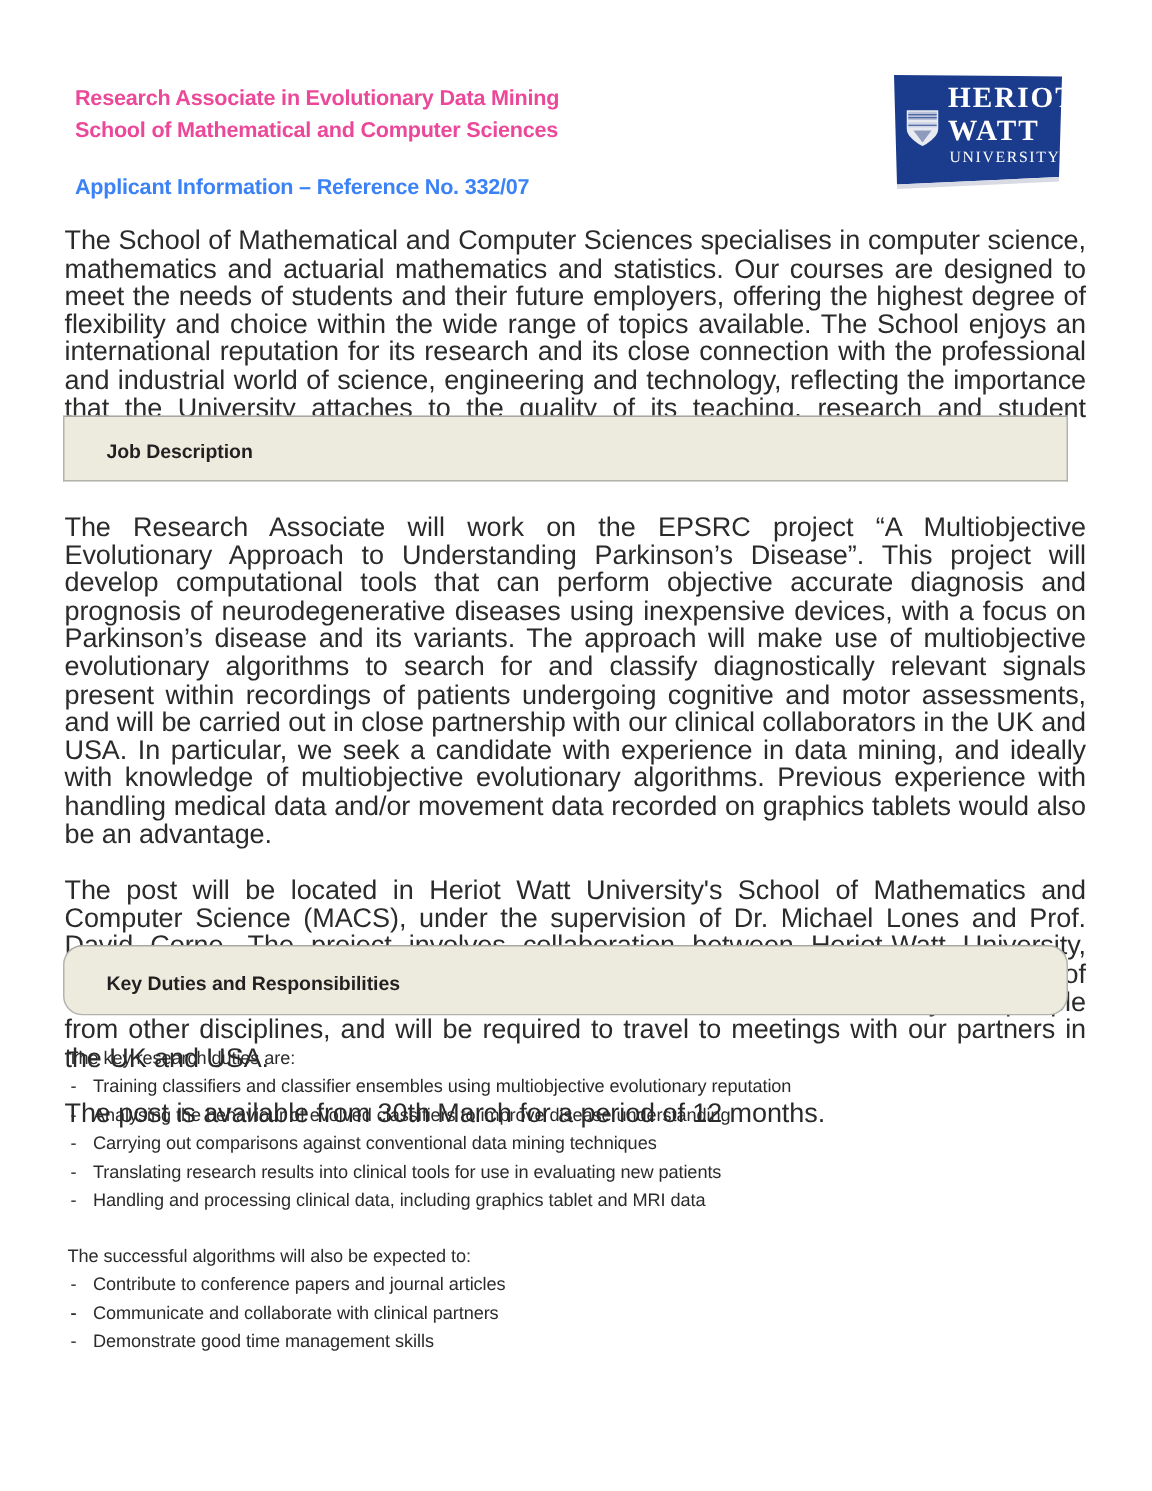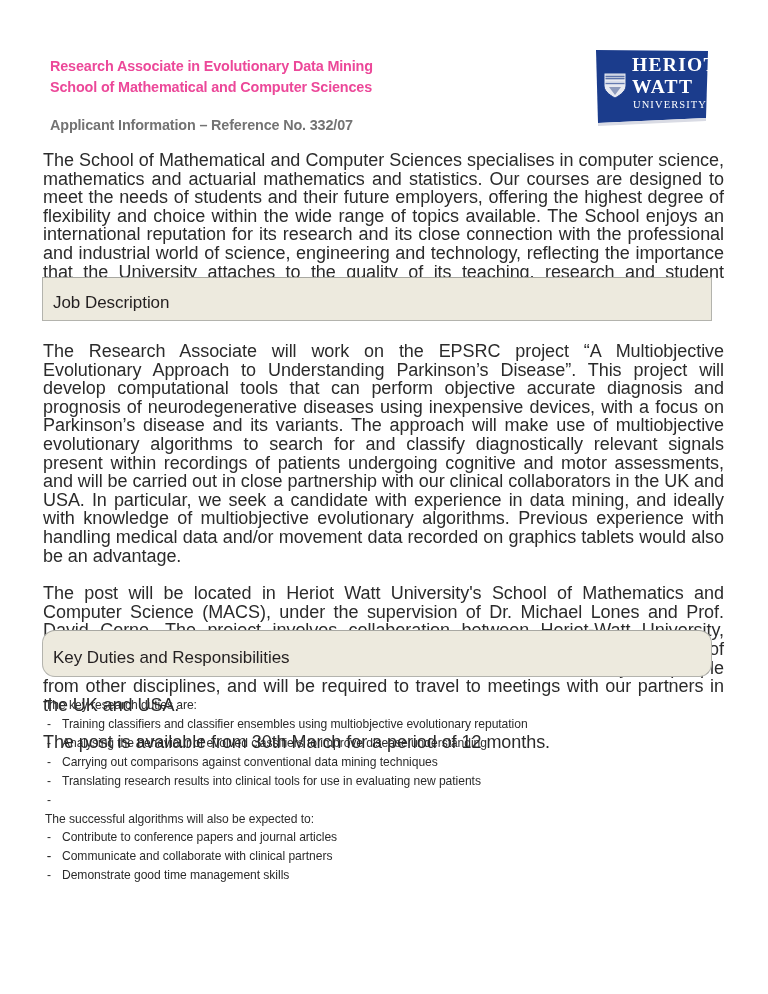--- a/index.html
+++ b/index.html
@@ -15,21 +15,21 @@
   
   .header-block {
     position:absolute; left:50px; top:56px; width:470px;
   }
   .doc-title-line {
     font-size:14.4px; font-weight:bold; line-height:20.5px;
     letter-spacing:-0.15px; color:#ec4899;
   }
   .subtitle {
     position:absolute; left:50px; top:117px;
-    font-size:14.4px; font-weight:bold; letter-spacing:-0.15px; color:#737373;
+    font-size:14.4px; font-weight:bold; letter-spacing:-0.15px; color:#3b82f6;
   }
 
   
   .logo {
     position:absolute; left:596px; top:50px; width:112px; height:78px;
   }
   .logo svg { display:block; }
 
   
   .body-col { position:absolute; left:43px; width:681px; }
@@ -39,22 +39,22 @@
   }
 
   
   .section-bar {
     position:absolute; left:42px; width:670px;
     background:#edeade;
     border:1px solid #b3b3ad;
     border-top-color:#a8a8a2;
   }
   .section-bar .label {
-    position:absolute; left:10px;
-    font-size:17px; font-weight:normal; color:#231f20; letter-spacing:-0.05px;
+    position:absolute; left:28px;
+    font-size:13px; font-weight:bold; color:#231f20; letter-spacing:-0.05px;
   }
 
   
   .list-intro {
     font-size:12.1px; line-height:18.9px; color:#2b2b2b; letter-spacing:-0.05px;
   }
   ul.dashlist { list-style:none; }
   ul.dashlist li {
     position:relative;
     padding-left:17px;
@@ -118,21 +118,21 @@
 
   <div class="body-col" style="left:45px; top:696px; width:640px;">
 
     <div class="list-intro">The key research duties are:</div>
 
     <ul class="dashlist">
       <li><span class="dash">-</span><span>Training classifiers and classifier ensembles using multiobjective evolutionary reputation</span></li>
       <li><span class="dash">-</span><span>Analysing the behaviour of evolved classifiers to improve disease understanding</span></li>
       <li><span class="dash">-</span><span>Carrying out comparisons against conventional data mining techniques</span></li>
       <li><span class="dash">-</span><span>Translating research results into clinical tools for use in evaluating new patients</span></li>
-      <li><span class="dash">-</span></li>
+      <li><span class="dash">-</span><span>Handling and processing clinical data, including graphics tablet and MRI data</span></li>
     </ul>
 
     <div class="list-intro" style="margin-top:19px;">The successful algorithms will also be expected to:</div>
 
     <ul class="dashlist">
       <li><span class="dash">-</span><span>Contribute to conference papers and journal articles</span></li>
       <li><span class="dash">-</span></li>
       <li><span class="dash">-</span><span>Communicate and collaborate with clinical partners</span></li>
       <li><span class="dash">-</span><span>Demonstrate good time management skills</span></li>
     </ul>

